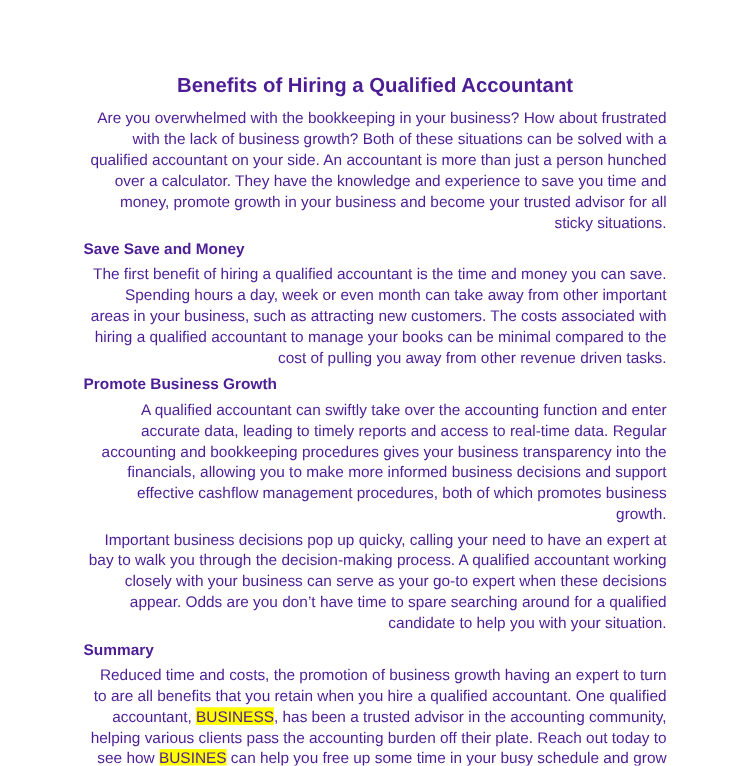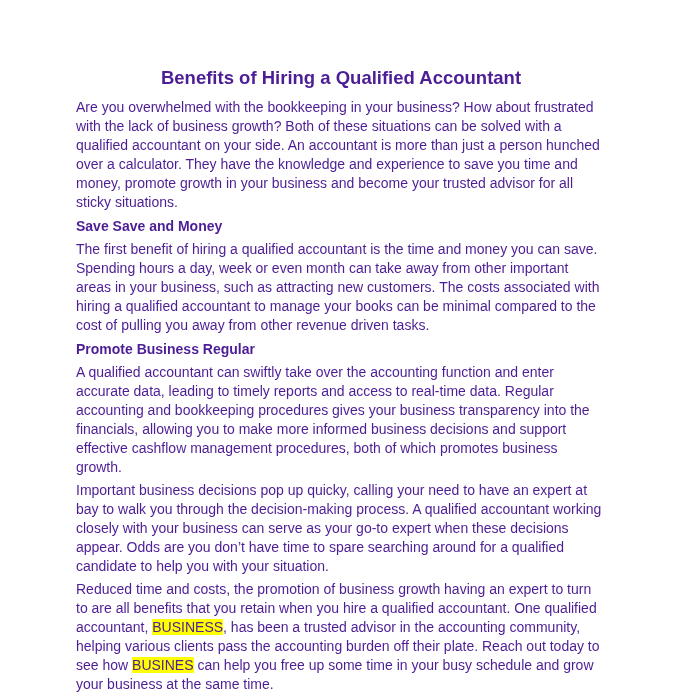--- a/index.html
+++ b/index.html
@@ -30,32 +30,34 @@
     font-size: 14px;
     line-height: 19px;
     font-weight: bold;
     margin: 5px 0 4px 0;
   }
   .page p {
     font-size: 14px;
     line-height: 19px;
     margin: 0 0 4px 0;
     max-width: 530px;
+    text-align: right;
   }
   .page .hl {
     background: #ffff00;
   }
 </style>
 </head>
 <body>
 
 <main class="page">
   <h1>Benefits of Hiring a Qualified Accountant</h1>
   <div>
       <p><span>Are you overwhelmed with the bookkeeping in your business? How about frustrated with the lack of business growth? Both of these situations can be solved with a qualified accountant on your side. An accountant is more than just a person hunched over a calculator. They have the knowledge and experience to save you time and money, promote growth in your business and become your trusted advisor for all sticky situations.</span></p>
       <h2>Save Save and Money</h2>
       <p><span>The first benefit of hiring a qualified accountant is the time and money you can save. Spending hours a day, week or even month can take away from other important areas in your business, such as attracting new customers. The costs associated with hiring a qualified accountant to manage your books can be minimal compared to the cost of pulling you away from other revenue driven tasks.</span></p>
-      <h2>Promote Business Regular</h2>
+      <h2>Promote Business Growth</h2>
       <p><span>A qualified accountant can swiftly take over the accounting function and enter accurate data, leading to timely reports and access to real-time data. Regular accounting and bookkeeping procedures gives your business transparency into the financials, allowing you to make more informed business decisions and support effective cashflow management procedures, both of which promotes business growth.</span></p>
       <p><span>Important business decisions pop up quicky, calling your need to have an expert at bay to walk you through the decision-making process. A qualified accountant working closely with your business can serve as your go-to expert when these decisions appear. Odds are you don’t have time to spare searching around for a qualified candidate to help you with your situation.</span></p>
+      <h2>Summary</h2>
       <p><span>Reduced time and costs, the promotion of business growth having an expert to turn to are all benefits that you retain when you hire a qualified accountant. One qualified accountant, </span><span class="hl" style="background: rgb(255, 255, 0);">BUSINESS</span><span>, has been a trusted advisor in the accounting community, helping various clients pass the accounting burden off their plate. Reach out today to see how </span><span class="hl" style="background: rgb(255, 255, 0);">BUSINES</span><span> can help you free up some time in your busy schedule and grow your business at the same time.</span></p>
     </div>
 </main>
 
 </body></html>

